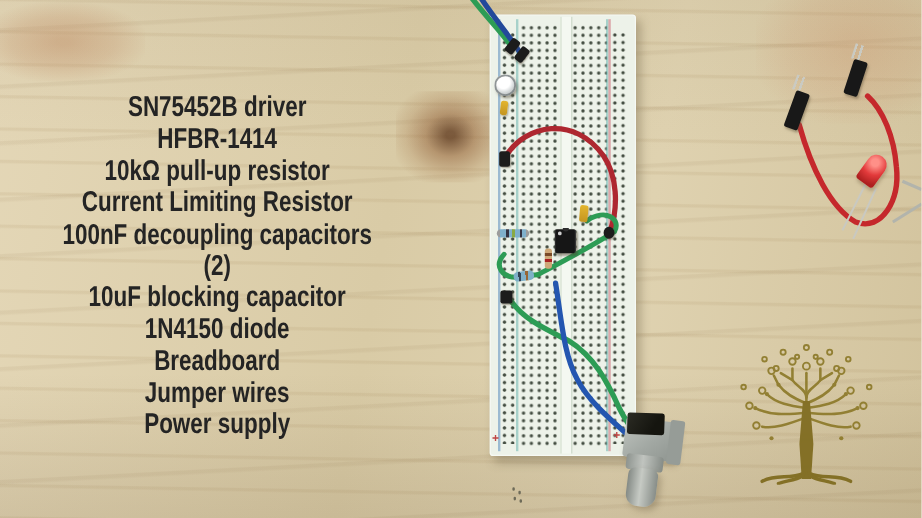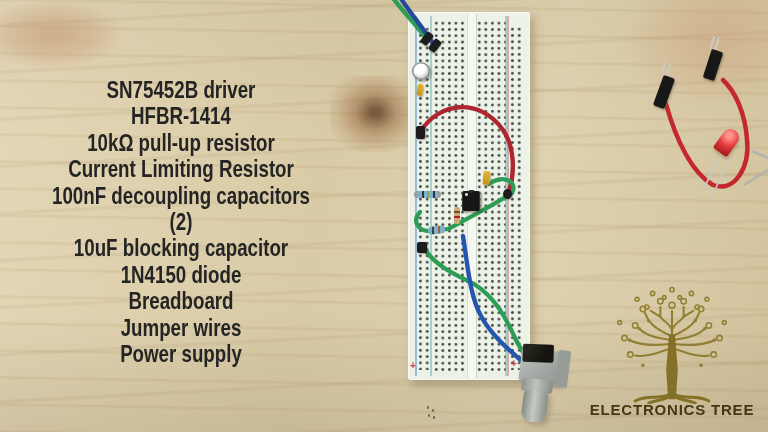--- a/index.html
+++ b/index.html
@@ -234,15 +234,14 @@
         <circle cx="110" cy="90" r="1.8"></circle>
     </g>
     <polygon points="76,125 74,95 77,58 83,58 86,95 84,125" fill="#7e6a1d"></polygon>
     <g stroke="#7e6a1d" stroke-width="3" fill="none" stroke-linecap="round">
       <path d="M78,120 C65,126 55,120 42,127"></path>
         <path d="M82,120 C95,126 105,120 118,127"></path>
       <path d="M77,122 C70,127 62,126 56,129"></path>
         <path d="M83,122 C90,127 98,126 104,129"></path>
     </g>
   </svg>
-  <div class="abs brand-text">ELECTRONICS TREE</div>
 
 </div>
 
 </body></html>

